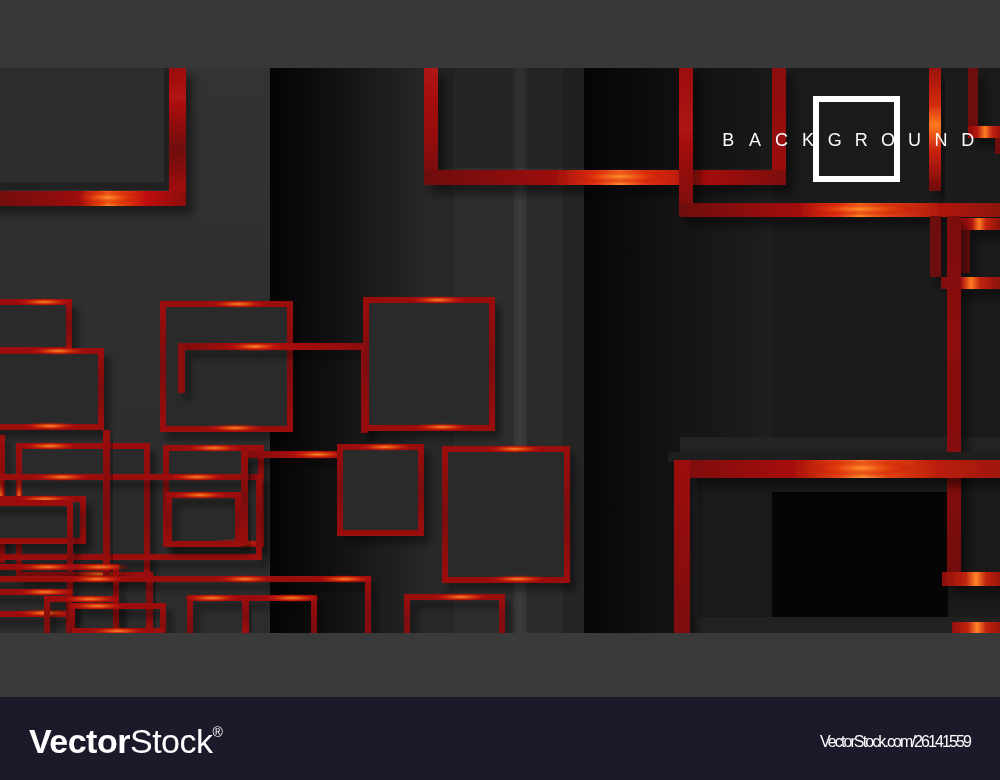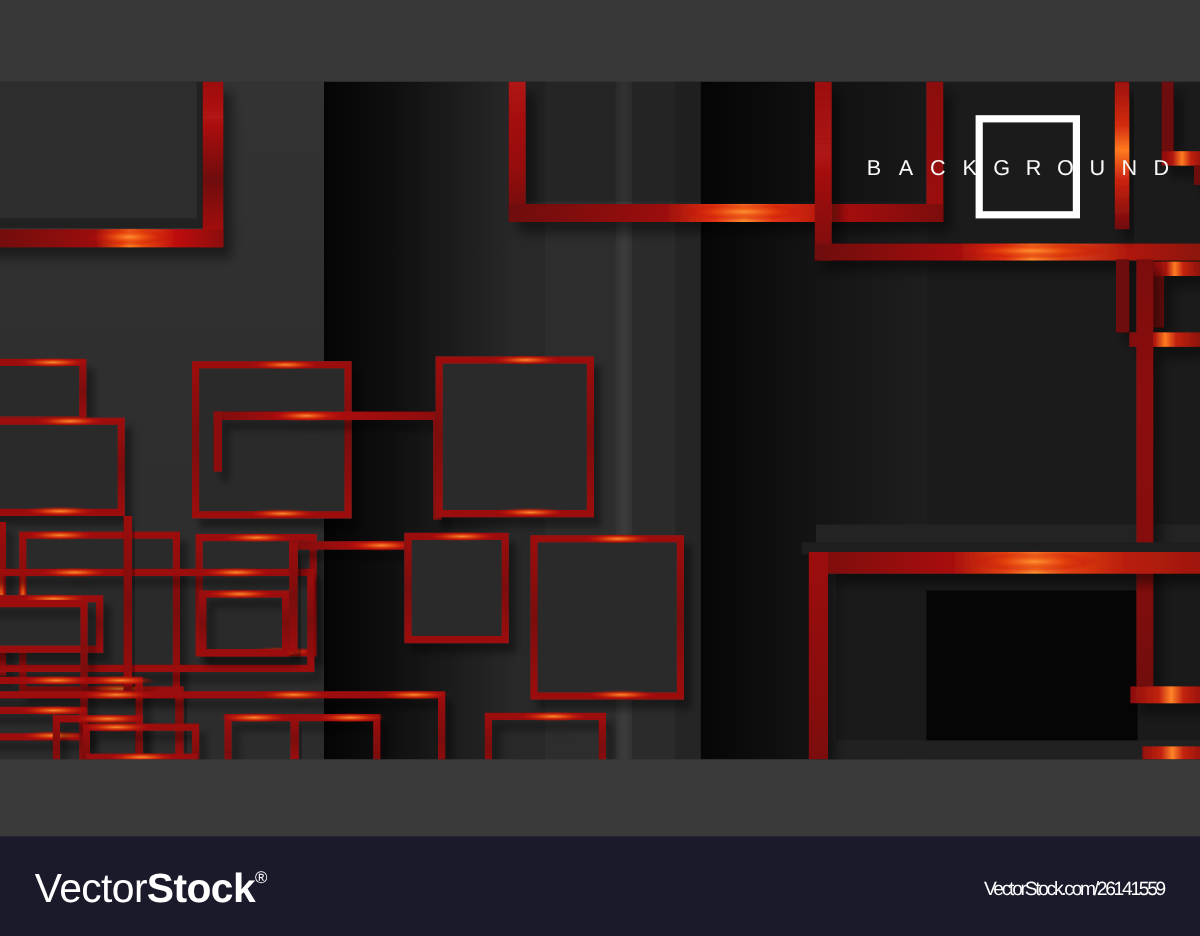--- a/index.html
+++ b/index.html
@@ -438,16 +438,16 @@
 
 <rect x="816" y="99" width="81" height="80" fill="none" stroke="#ffffff" stroke-width="6"></rect>
 </g>
 </svg>
 
 <div class="abs" style="left:0;top:633px;width:1000px;height:64px;background:#3a3a3a;"></div>
 
 <div class="abs" style="left:0;top:697px;width:1000px;height:83px;background:#1a1a2b;"></div>
 
 <div class="abs" style="left:29px;top:722px;color:#ffffff;font-size:34px;letter-spacing:-0.5px;">
-  <span style="font-weight:400;margin-top:23px;">Vector</span><span style="font-weight:700;">Stock</span><span style="font-size:14px;font-weight:400;vertical-align:16px;letter-spacing:0;">®</span>
+  <span style="font-weight:700;margin-top:23px;">Vector</span><span style="font-weight:400;">Stock</span><span style="font-size:14px;font-weight:400;vertical-align:16px;letter-spacing:0;">®</span>
 </div>
 
 <div class="abs" style="right:30px;top:733px;color:#ffffff;font-size:16px;letter-spacing:-1.9px;">VectorStock.com/26141559</div>
 
 </body></html>

